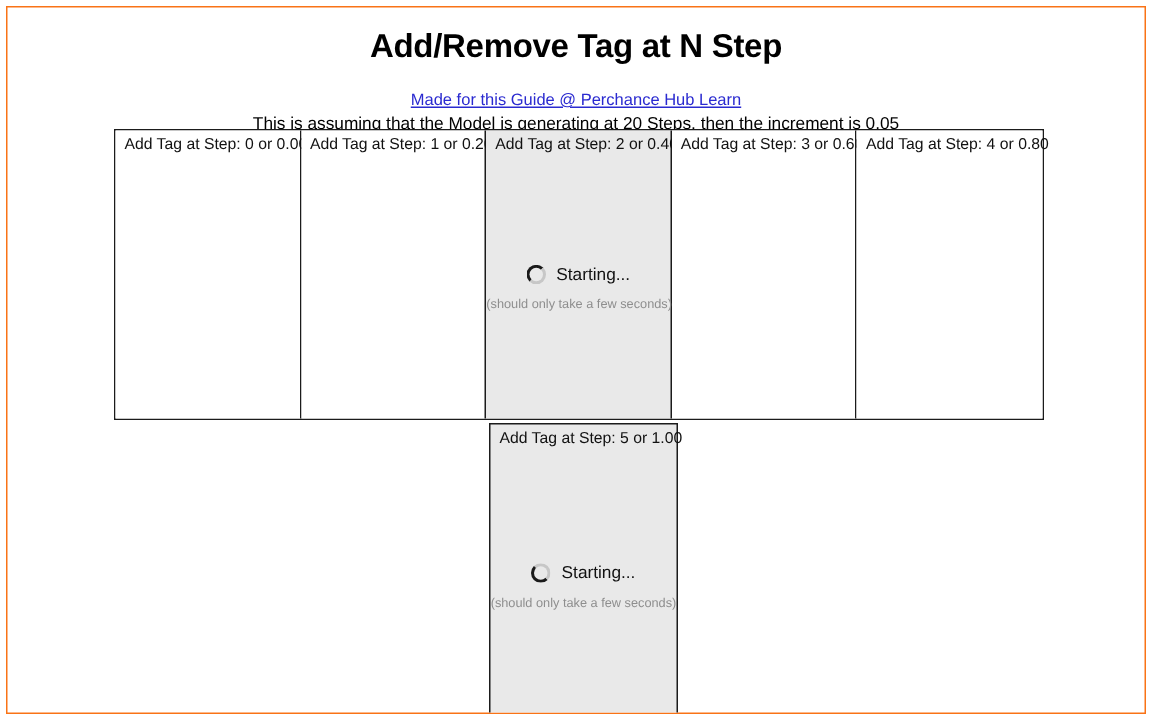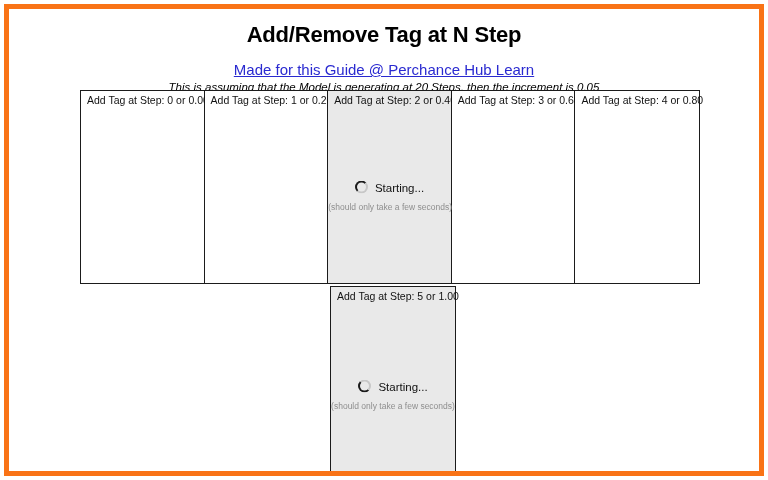--- a/index.html
+++ b/index.html
@@ -12,21 +12,21 @@
     font-family: "Liberation Sans", sans-serif;
   }
 
   #page-frame {
     position: absolute;
     left: 4px;
     top: 4px;
     width: 760px;
     height: 472px;
     background: #ffffff;
-    border: 5px solid #f97316;
+    border: 1px solid #f97316;
     box-sizing: border-box;
     overflow: hidden;
   }
 
   
   .page-title {
     text-align: center;
     font-size: 22px;
     font-weight: bold;
     color: #000000;
@@ -34,33 +34,32 @@
     letter-spacing: -0.2px;
   }
 
   .subhead {
     text-align: center;
     margin-top: 14px;
     line-height: 1.0;
   }
 
   .guide-link {
-    font-size: 15px;
+    font-size: 11px;
     color: #2a2ad0;
     text-decoration: underline;
     font-family: "Liberation Sans", sans-serif;
     display: inline-block;
   }
 
   .assume-note {
     font-size: 11.5px;
     color: #000000;
     margin-top: 4px;
     display: block;
-    font-style: italic;
   }
 
   
   .grid-row {
     position: absolute;
     left: 71px;
     top: 81px;
     width: 618px;
     height: 192px;
     display: flex;

